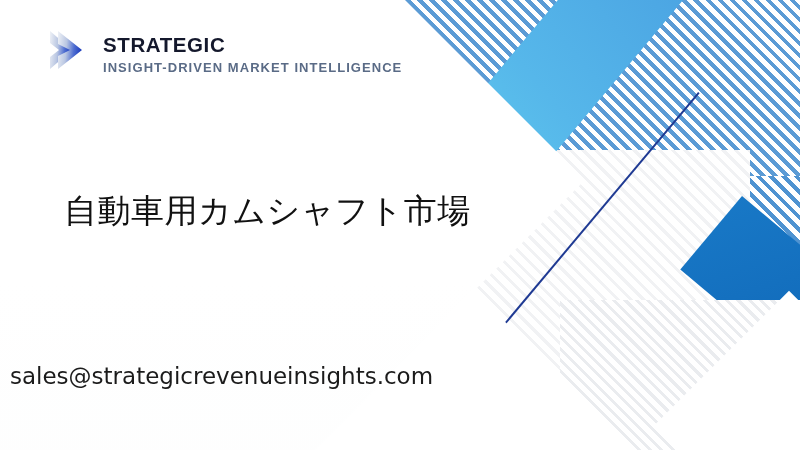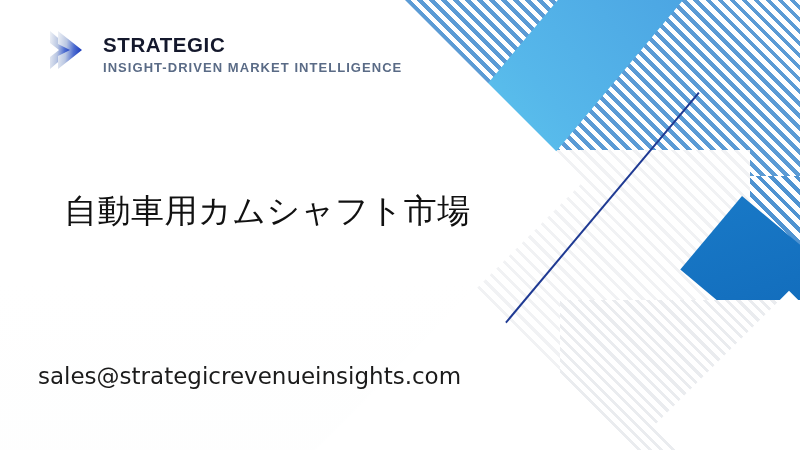--- a/index.html
+++ b/index.html
@@ -130,21 +130,21 @@
   }
 
   
   .title{
     position:absolute;left:64px;top:189px;
     font-size:33px;color:#111111;letter-spacing:.5px;
     font-family:Liberation Serif, serif;
     white-space:nowrap;
   }
   .email{
-    position:absolute;left:38px;top:363px;
+    position:absolute;left:10px;top:363px;
     font-size:23px;color:#1b1b1b;letter-spacing:0px;
     font-family:"DejaVu Sans","Liberation Sans",sans-serif;
     white-space:nowrap;
   }
 </style>
 </head>
 <body>
 
 <div id="slide">
 

